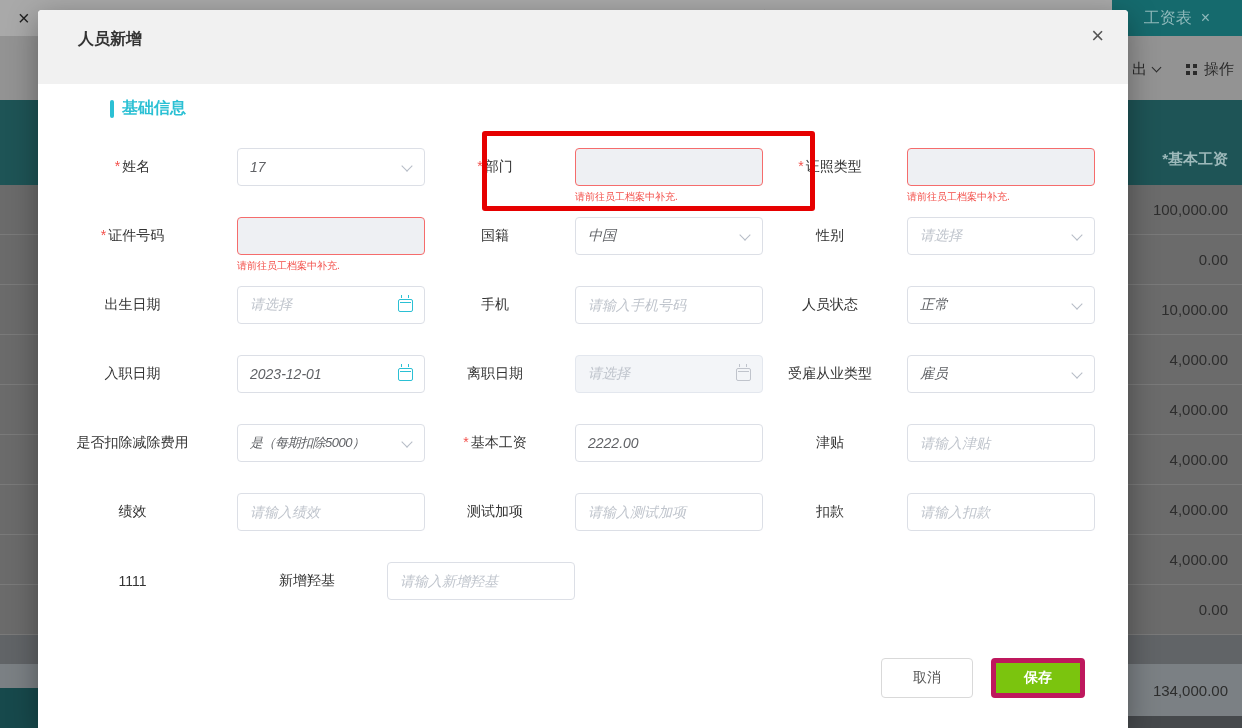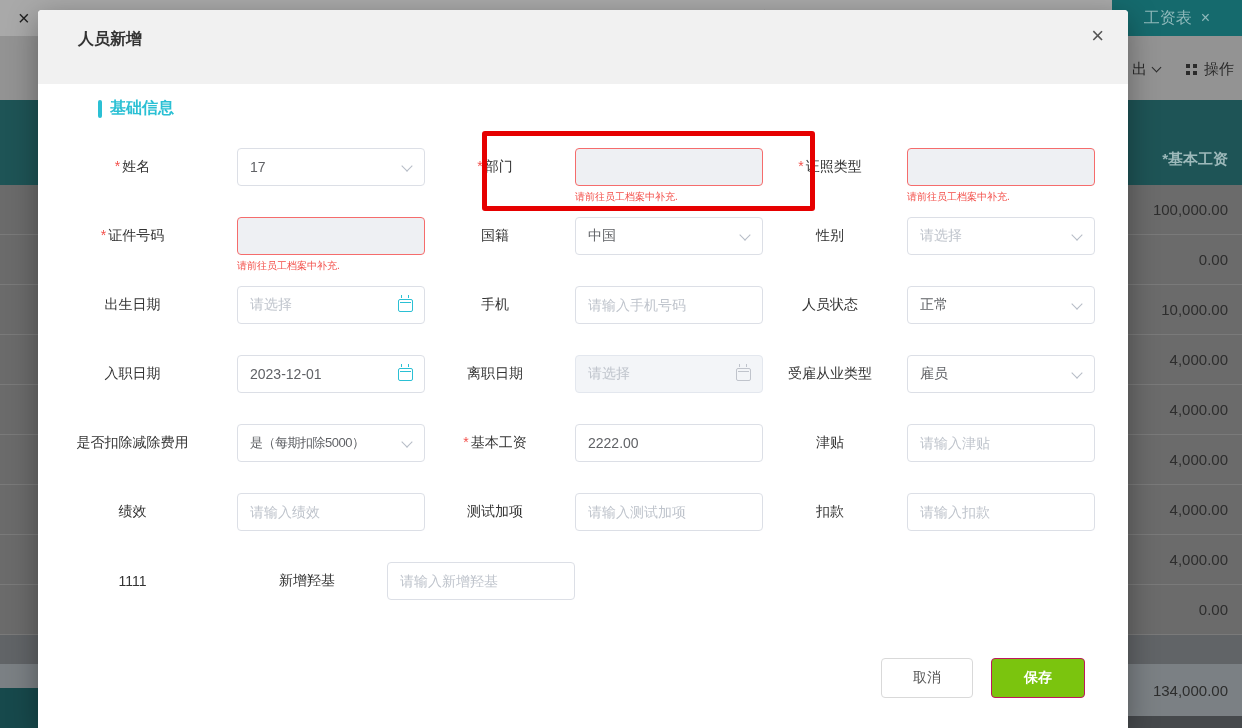--- a/index.html
+++ b/index.html
@@ -39,33 +39,33 @@
               font-size:15px; color:#2d2d2d; }
   .bg-strip { position:absolute; left:0; top:716px; width:1242px; height:12px; background:#46494c; }
   .bg-corner { position:absolute; left:0; top:688px; width:38px; height:40px; background:#17494c; }
 
   
   .modal { position:absolute; left:38px; top:10px; width:1090px; height:718px; background:#fff;
            border-radius:4px 4px 0 0; box-shadow:0 8px 30px rgba(0,0,0,.35); }
   .m-header { height:74px; background:#f1f1f1; border-radius:4px 4px 0 0; position:relative; }
   .m-title { position:absolute; left:40px; top:19px; font-size:16px; font-weight:700; color:#333; }
   .m-close { position:absolute; right:24px; top:15px; font-size:22px; color:#555; cursor:pointer; line-height:1; }
-  .m-section { position:absolute; left:60px; top:88px; display:flex; align-items:center; gap:8px; }
+  .m-section { position:absolute; left:72px; top:88px; display:flex; align-items:center; gap:8px; }
   .m-bar { width:4px; height:18px; background:#2bc0d4; border-radius:2px; }
   .m-section span { font-size:16px; font-weight:700; color:#2bc0d4; }
 
   .m-form { position:absolute; left:0; top:138px; width:1045px; }
   .frow { display:flex; height:38px; margin-bottom:31px; }
   .fgroup { display:flex; align-items:center; }
   .flabel { font-size:14px; color:#333; text-align:center; padding-right:10px; white-space:nowrap; }
   .g1 .flabel { width:199px; } .g2 .flabel { width:150px; } .g3 .flabel { width:144px; }
   .req { color:#f34f4a; margin-right:2px; }
   .iwrap { position:relative; }
   .ctl { width:188px; height:38px; border:1px solid #dcdfe6; border-radius:4px; background:#fff;
-         font-size:14px; color:#606266; padding:0 12px; display:flex; align-items:center; position:relative; }
+         font-size:14px; color:#606266; padding:0 12px; display:flex; align-items:center; position:relative;font-style:italic; }
   input.ctl { outline:none; font-family:inherit; }
   input.ctl::placeholder { color:#bfc4cc; }
   .ph { color:#bfc4cc; }
   .tight { font-size:13px; letter-spacing:-0.5px; }
   .chev { position:absolute; right:13px; top:13px; width:8px; height:8px;
           border-right:1.6px solid #b6bcc6; border-bottom:1.6px solid #b6bcc6; transform:rotate(45deg); }
   .cal { position:absolute; right:11px; top:12px; width:15px; height:13px; color:#2bc0d4;
          border:1.6px solid currentColor; border-radius:2px; }
   .cal::before { content:""; position:absolute; left:1px; right:1px; top:2px; border-top:1.6px solid currentColor; }
   .cal::after { content:""; position:absolute; left:2px; top:-5px; width:6px; height:3px;
@@ -75,21 +75,21 @@
   .ctl.dis { background:#f3f5f8; border-color:#e3e7ee; }
   .errmsg { position:absolute; left:0; top:42px; font-size:10px; color:#f34f4a; white-space:nowrap; }
 
   .hl-box { position:absolute; left:444px; top:121px; width:333px; height:80px;
             border:5px solid #e60000; border-radius:3px; pointer-events:none; }
 
   .m-footer { position:absolute; left:0; top:648px; width:1047px; display:flex;
               justify-content:flex-end; gap:18px; }
   .btn { height:40px; border-radius:4px; font-size:14px; cursor:pointer; font-family:inherit; }
   .btn-cancel { width:92px; background:#fff; border:1px solid #d9d9d9; color:#555; }
-  .btn-save { width:94px; background:#7bc40e; border:1px solid #be185d; color:#fff; font-weight:700; }
+  .btn-save { width:94px; background:#7bc40e; border:5px solid #be185d; color:#fff; font-weight:700; }
 </style>
 </head>
 <body>
 
 <div class="stage">
 
   <div class="bg-menubar">
     <span class="bg-close">×</span>
     <div class="bg-menu-items">
       <span class="mi">

